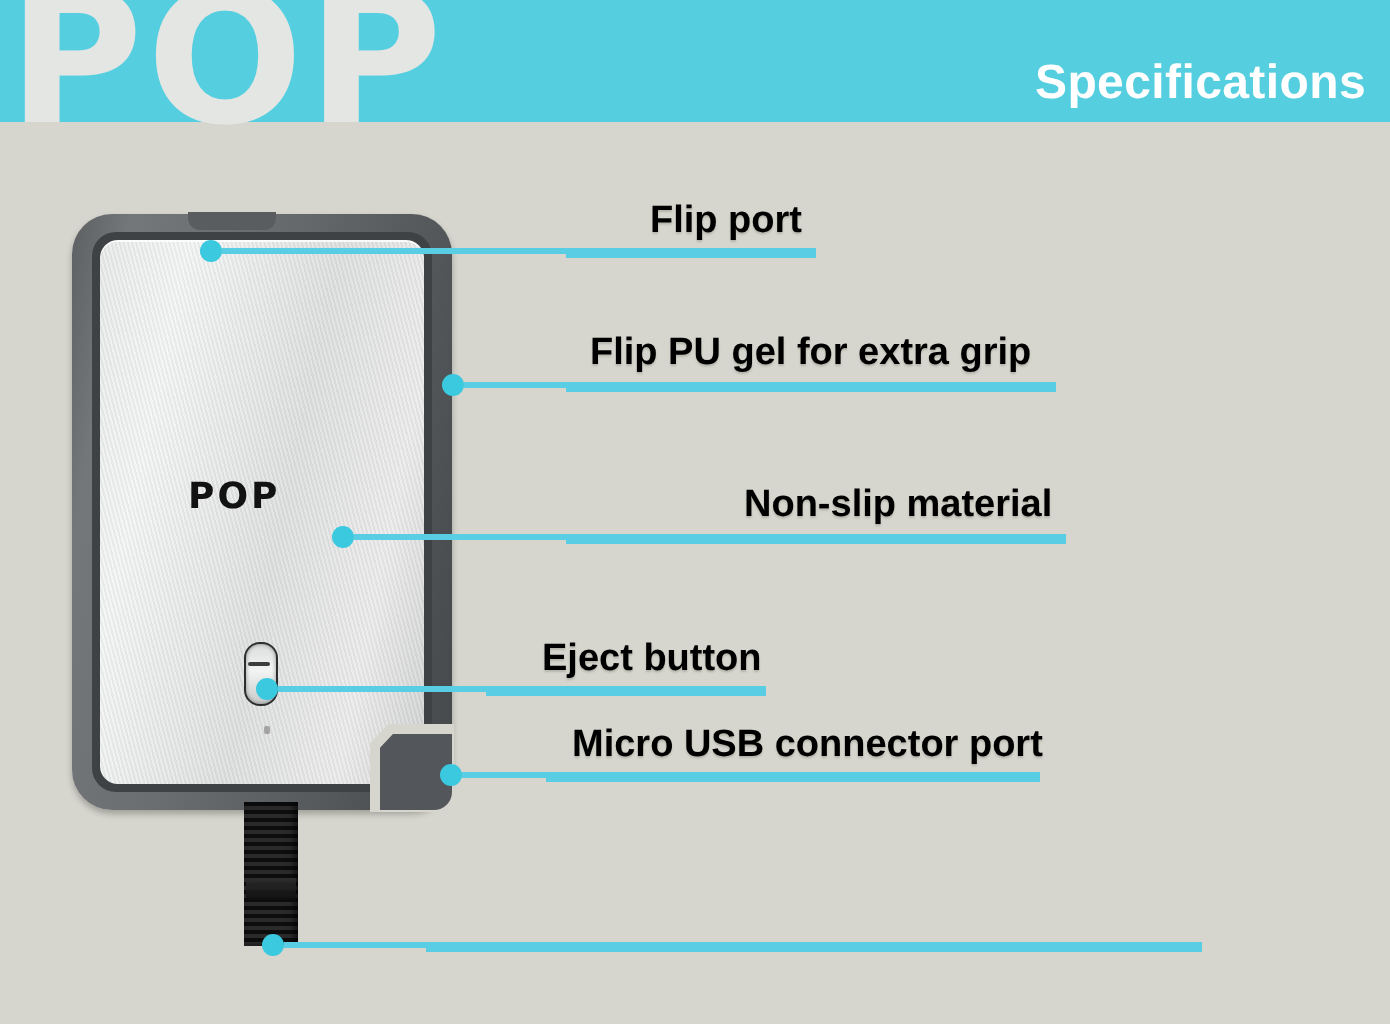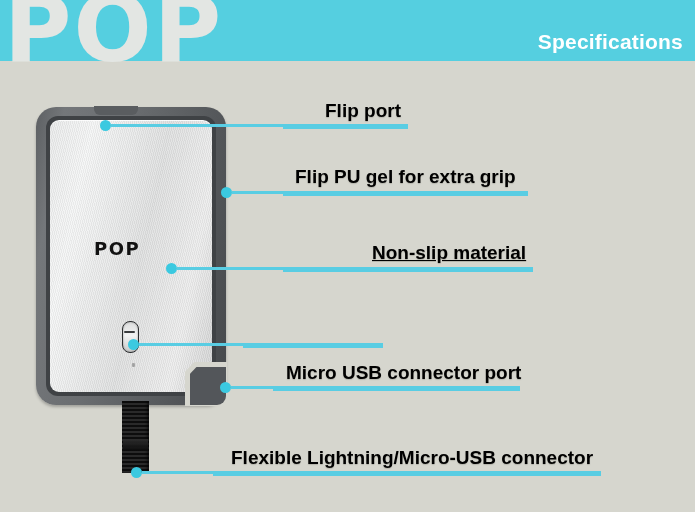--- a/index.html
+++ b/index.html
@@ -33,21 +33,21 @@
     font-weight: bold;
     letter-spacing: 2px;
     line-height: 92px;
     color: #e3e6e3;
     font-family: "DejaVu Sans", sans-serif;
   }
   .banner-title {
     position: absolute;
     right: 12px;
     top: 30px;
-    font-size: 21px;
+    font-size: 24px;
     font-weight: bold;
     color: #ffffff;
     letter-spacing: 0.2px;
     line-height: 24px;
     font-family: "Liberation Sans", sans-serif;
   }
 
   
   .product {
     position: absolute;
@@ -234,30 +234,30 @@
   <div class="label" style="left:325px;top:100px;">Flip port</div>
   <div class="underline" style="left:283px;top:126px;width:125px;"></div>
 
   <div class="callout-dot" style="left:221px;top:187px;"></div>
   <div class="callout-line" style="left:232px;top:191px;width:296px;"></div>
   <div class="label" style="left:295px;top:166px;">Flip PU gel for extra grip</div>
   <div class="underline" style="left:283px;top:193px;width:245px;"></div>
 
   <div class="callout-dot" style="left:166px;top:263px;"></div>
   <div class="callout-line" style="left:177px;top:267px;width:356px;"></div>
-  <div class="label" style="left:372px;top:242px;text-decoration:underline;">Non-slip material</div>
+  <div class="label" style="left:372px;top:242px;">Non-slip material</div>
   <div class="underline" style="left:283px;top:269px;width:250px;"></div>
 
   <div class="callout-dot" style="left:128px;top:339px;"></div>
   <div class="callout-line" style="left:139px;top:343px;width:244px;"></div>
+  <div class="label" style="left:271px;top:319px;">Eject button</div>
   <div class="underline" style="left:243px;top:345px;width:140px;"></div>
 
   <div class="callout-dot" style="left:220px;top:382px;"></div>
   <div class="callout-line" style="left:231px;top:386px;width:289px;"></div>
   <div class="label" style="left:286px;top:362px;">Micro USB connector port</div>
   <div class="underline" style="left:273px;top:388px;width:247px;"></div>
 
   <div class="callout-dot" style="left:131px;top:467px;"></div>
   <div class="callout-line" style="left:142px;top:471px;width:459px;"></div>
-  <div class="label" style="left:231px;top:447px;">Flexible Lightning/Micro-USB connector</div>
   <div class="underline" style="left:213px;top:473px;width:388px;"></div>
 
 </div>
 
 </body></html>

